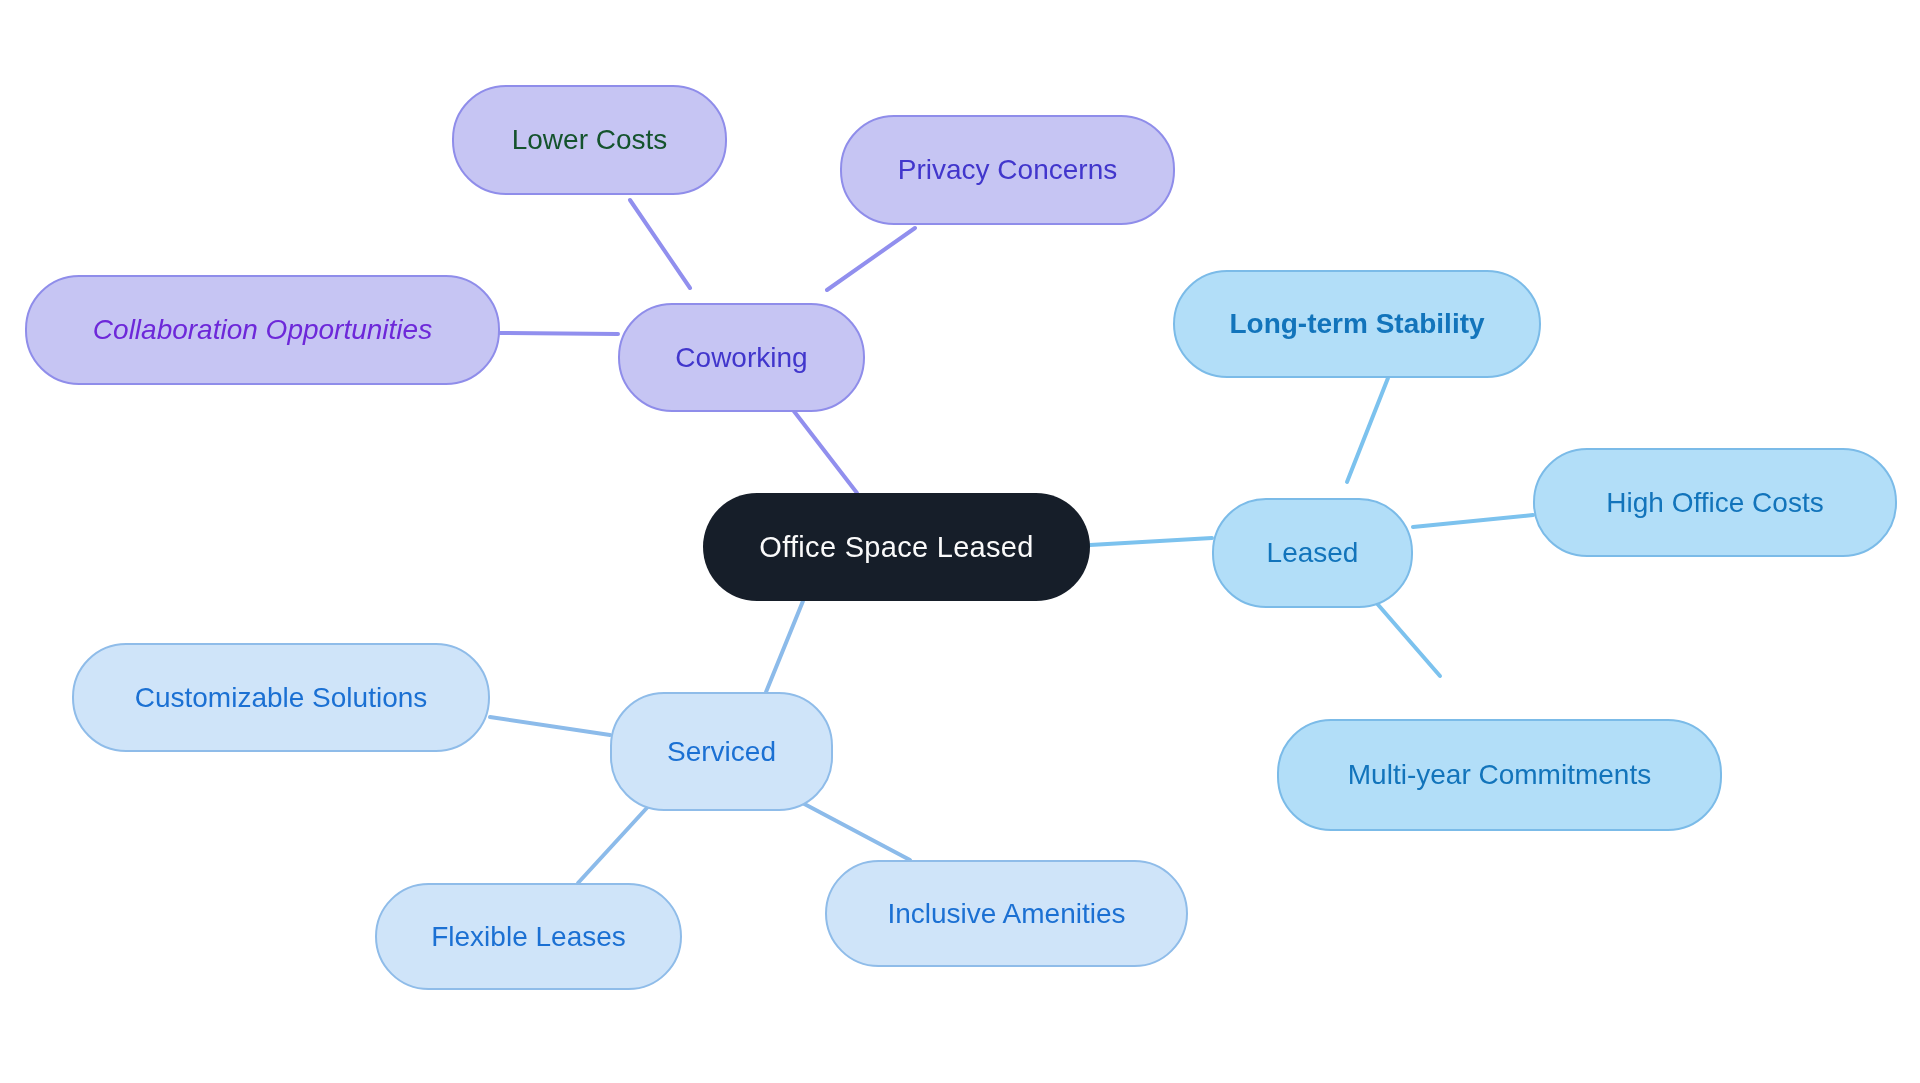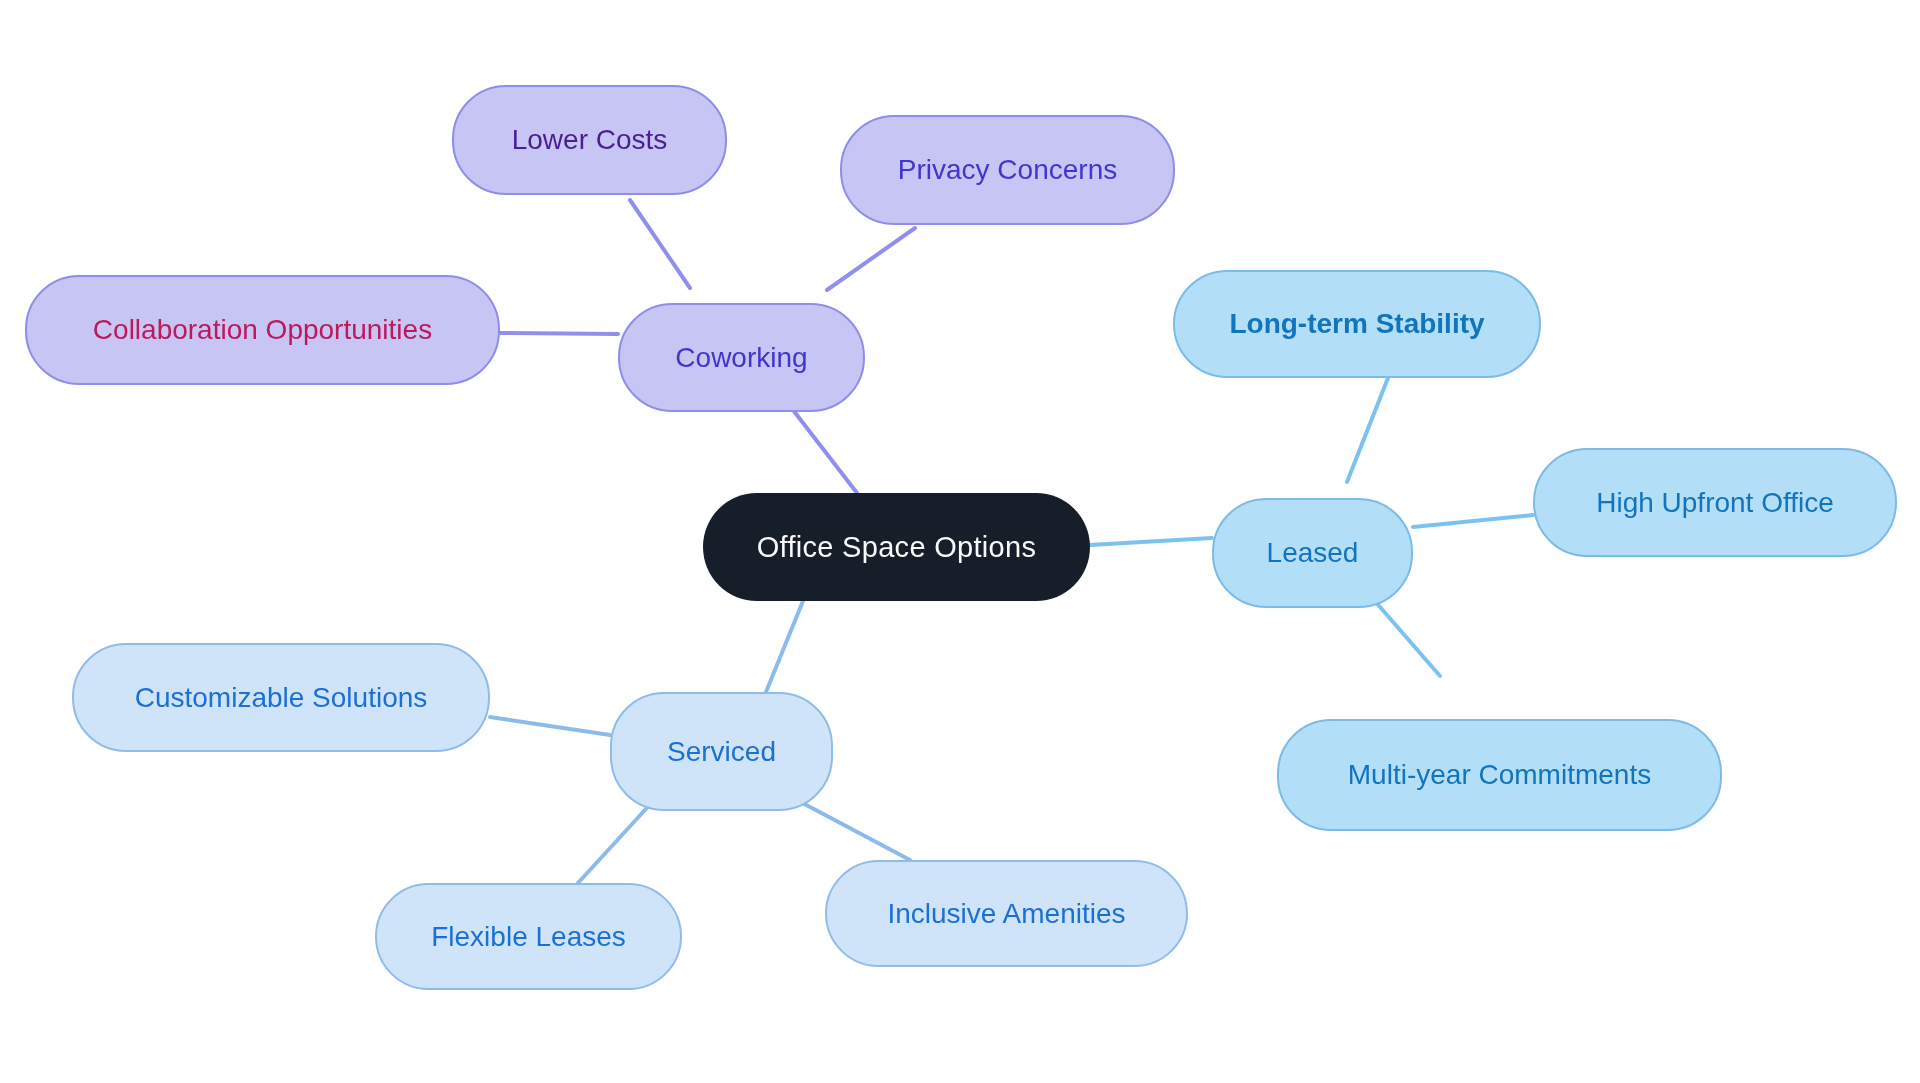--- a/index.html
+++ b/index.html
@@ -77,30 +77,30 @@
     <line x1="1388" y1="378" x2="1347" y2="482" style="stroke: rgb(124, 194, 238);"></line>
     <line x1="1413" y1="527" x2="1533" y2="515" style="stroke: rgb(124, 194, 238);"></line>
     <line x1="1367" y1="592" x2="1440" y2="676" style="stroke: rgb(124, 194, 238);"></line>
 
     <line x1="803" y1="601" x2="766" y2="692" style="stroke: rgb(140, 187, 234);"></line>
     <line x1="490" y1="717" x2="610" y2="735" style="stroke: rgb(140, 187, 234);"></line>
     <line x1="655" y1="799" x2="578" y2="883" style="stroke: rgb(140, 187, 234);"></line>
     <line x1="795" y1="799" x2="910" y2="860" style="stroke: rgb(140, 187, 234);"></line>
   </svg>
 
-  <div class="node center" id="node-center" style="background: rgb(22, 30, 41); color: rgb(250, 250, 250);">Office Space Options</div>
+  <div class="node center" id="node-center" style="background: rgb(22, 30, 41); color: rgb(250, 250, 250);">Office Space Leased</div>
 
   <div class="node" id="node-coworking" style="background: rgb(198, 197, 243); border-color: rgb(143, 141, 234); color: rgb(65, 54, 204); margin-top: 15px;">Coworking</div>
-  <div class="node" id="node-lower-costs" style="background: rgb(198, 197, 243); border-color: rgb(143, 141, 234); color: #4c1d95;">Lower Costs</div>
+  <div class="node" id="node-lower-costs" style="background: rgb(198, 197, 243); border-color: rgb(143, 141, 234); color: #14532d;">Lower Costs</div>
   <div class="node" id="node-privacy" style="background: rgb(198, 197, 243); border-color: rgb(143, 141, 234); color: rgb(65, 54, 204);">Privacy Concerns</div>
-  <div class="node" id="node-collab" style="background: rgb(198, 197, 243); border-color: rgb(143, 141, 234); color: #be185d;">Collaboration Opportunities</div>
+  <div class="node" id="node-collab" style="background: rgb(198, 197, 243); border-color: rgb(143, 141, 234); color: #6d28d9; font-style: italic;">Collaboration Opportunities</div>
 
   <div class="node" id="node-leased" style="background: rgb(178, 222, 248); border-color: rgb(123, 187, 232); color: rgb(18, 116, 187);">Leased</div>
   <div class="node" id="node-long-term" style="background: rgb(178, 222, 248); border-color: rgb(123, 187, 232); color: rgb(18, 116, 187);">Long-term Stability</div>
-  <div class="node" id="node-high-upfront" style="background: rgb(178, 222, 248); border-color: rgb(123, 187, 232); color: rgb(18, 116, 187);">High Upfront Office</div>
+  <div class="node" id="node-high-upfront" style="background: rgb(178, 222, 248); border-color: rgb(123, 187, 232); color: rgb(18, 116, 187);">High Office Costs</div>
   <div class="node" id="node-multi-year" style="background: rgb(178, 222, 248); border-color: rgb(123, 187, 232); color: rgb(18, 116, 187); margin-top: 44px;">Multi-year Commitments</div>
 
   <div class="node" id="node-serviced" style="background: rgb(207, 228, 249); border-color: rgb(143, 188, 233); color: rgb(27, 112, 211);">Serviced</div>
   <div class="node" id="node-customizable" style="background: rgb(207, 228, 249); border-color: rgb(143, 188, 233); color: rgb(27, 112, 211);">Customizable Solutions</div>
   <div class="node" id="node-inclusive" style="background: rgb(207, 228, 249); border-color: rgb(143, 188, 233); color: rgb(27, 112, 211);">Inclusive Amenities</div>
   <div class="node" id="node-flexible" style="background: rgb(207, 228, 249); border-color: rgb(143, 188, 233); color: rgb(27, 112, 211);">Flexible Leases</div>
 
 </div>
 
 </body></html>

